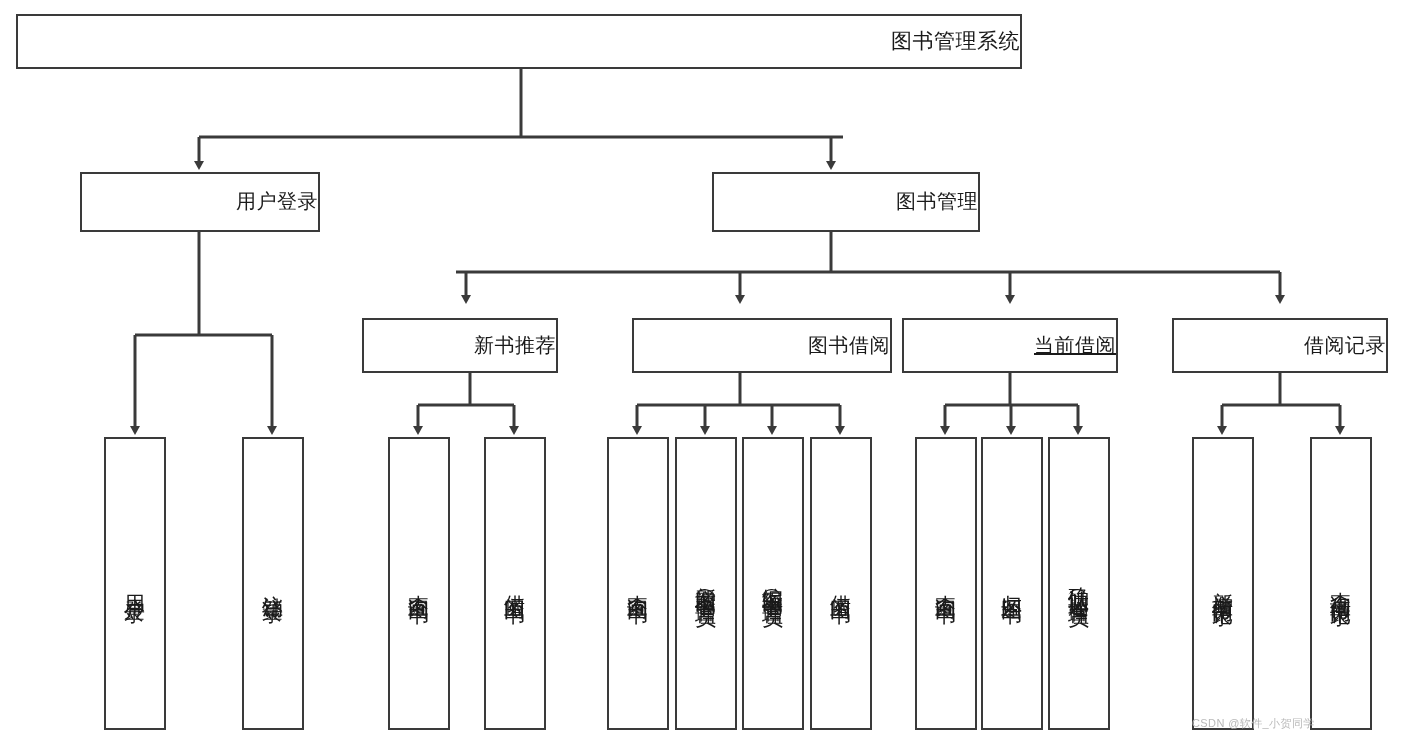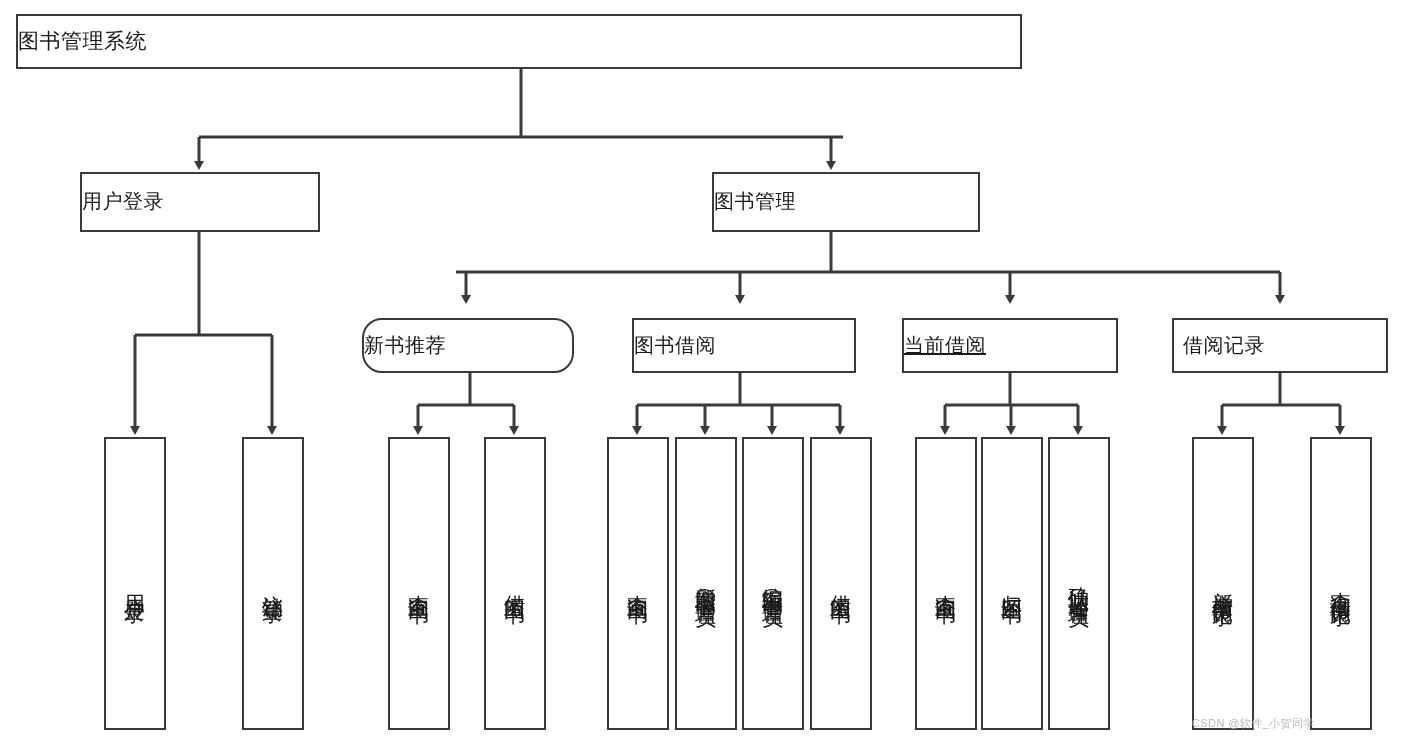--- a/index.html
+++ b/index.html
@@ -25,21 +25,21 @@
     height: 747px;
     pointer-events: none;
   }
   .node {
     position: absolute;
     box-sizing: border-box;
     border: 2px solid #3a3a3a;
     background: #ffffff;
     display: flex;
     align-items: center;
-    justify-content: flex-start;
+    justify-content: flex-end;
     color: #1a1a1a;
   }
   .node-label {
     display: block;
     text-align: center;
     line-height: 1.18;
     letter-spacing: 0.5px;
   }
   
   .lvl-root {
@@ -150,24 +150,24 @@
     <span class="node-label">图书管理系统</span>
   </div>
 
   <div class="node lvl2" style="left:80px; top:172px; width:240px;">
     <span class="node-label">用户登录</span>
   </div>
   <div class="node lvl2" style="left:712px; top:172px; width:268px;">
     <span class="node-label">图书管理</span>
   </div>
 
-  <div class="node lvl3" style="left:362px; top:318px; width:212px;border-radius:20px;">
+  <div class="node lvl3" style="left:362px; top:318px; width:196px;">
     <span class="node-label">新书推荐</span>
   </div>
-  <div class="node lvl3" style="left:632px; top:318px; width:224px;">
+  <div class="node lvl3" style="left:632px; top:318px; width:260px;">
     <span class="node-label">图书借阅</span>
   </div>
   <div class="node lvl3" style="left:902px; top:318px; width:216px;text-decoration:underline;">
     <span class="node-label">当前借阅</span>
   </div>
   <div class="node lvl3" style="left:1172px; top:318px; width:216px;padding-left:9px;">
     <span class="node-label">借阅记录</span>
   </div>
 
   <div class="node leaf" style="left:104px; width:62px;">

